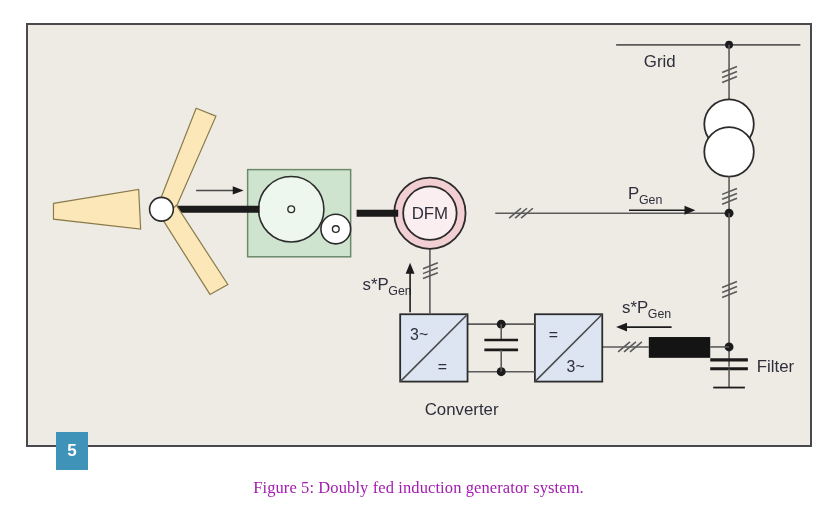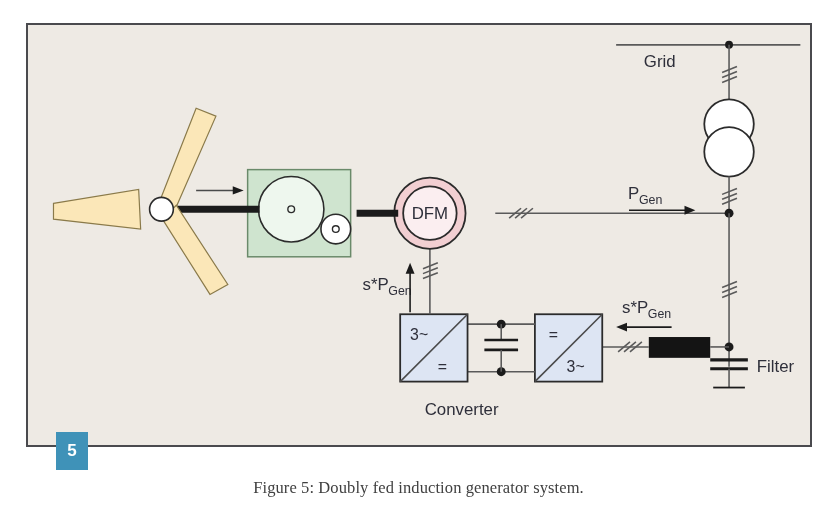--- a/index.html
+++ b/index.html
@@ -52,21 +52,21 @@
     font-family: "Liberation Sans", sans-serif;
   }
   #caption {
     position: absolute;
     left: 0;
     top: 478px;
     width: 837px;
     text-align: center;
     font-family: "Liberation Serif", serif;
     font-size: 16.5px;
-    color: #404040;
+    color: #a21caf;
     letter-spacing: 0.1px;
   }
   .lbl {
     font-family: "Liberation Sans", sans-serif;
     fill: #2e2f3a;
   }
   .lbl-main { font-size: 17px; }
   .lbl-sub { font-size: 12.5px; }
 </style>
 </head>

